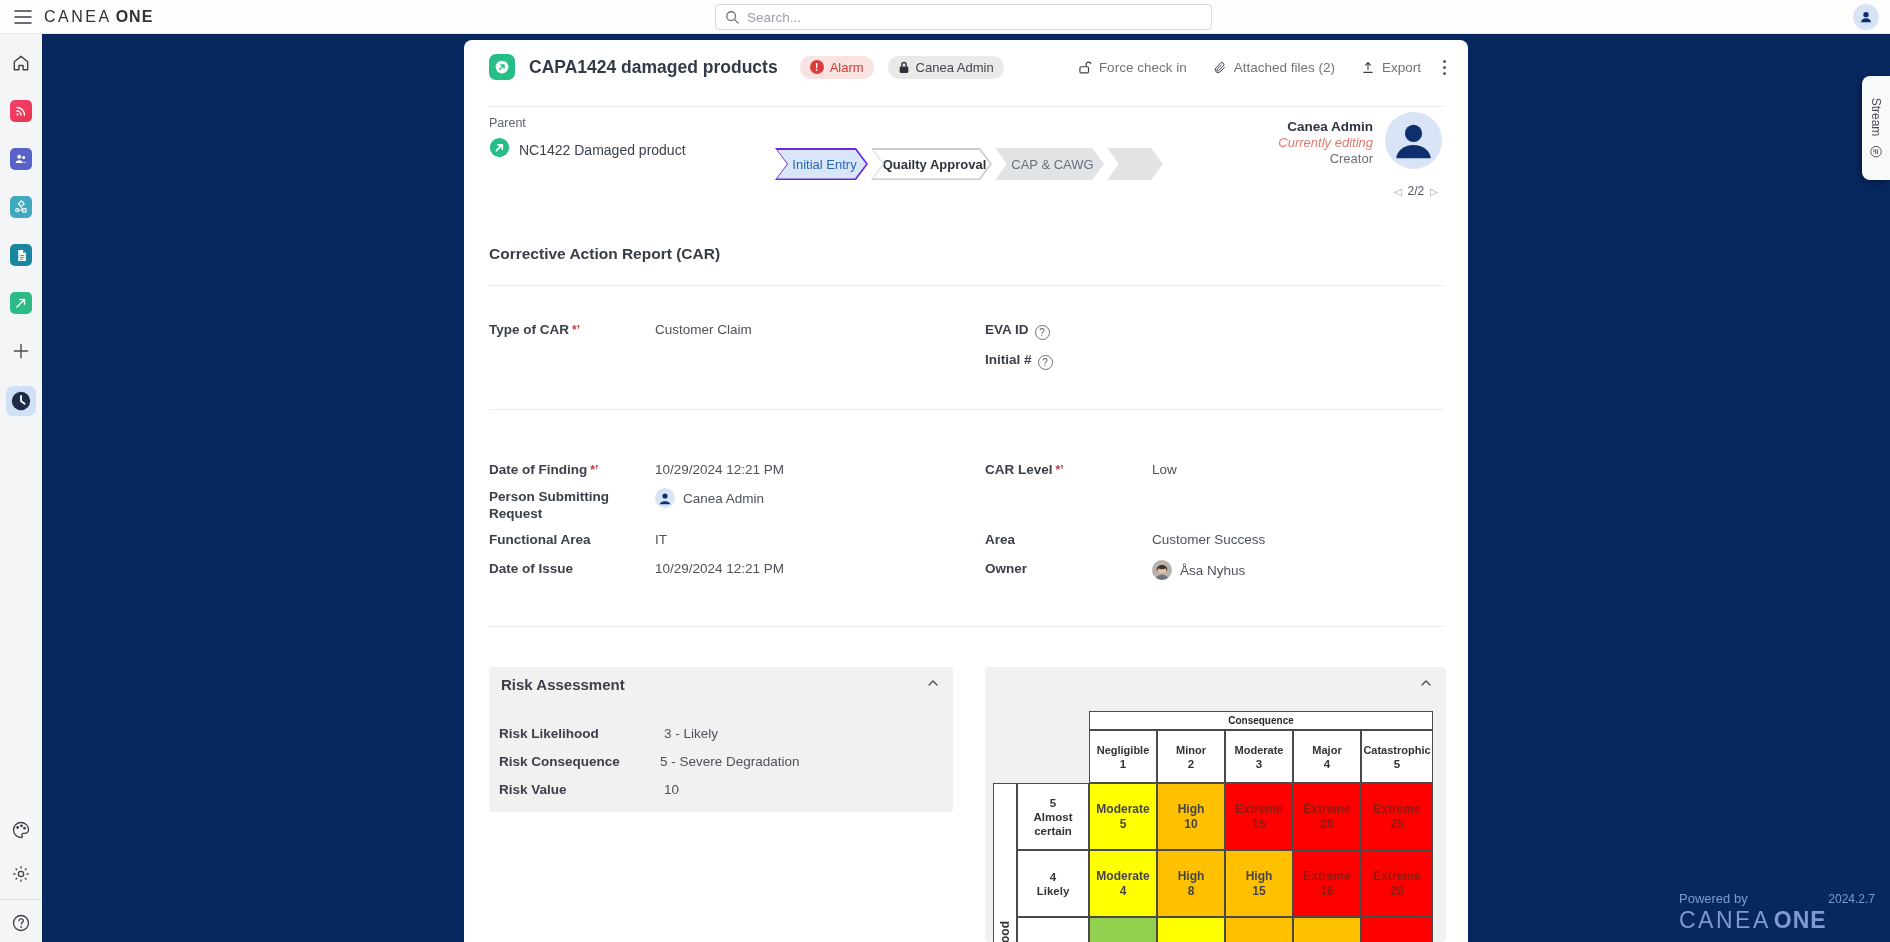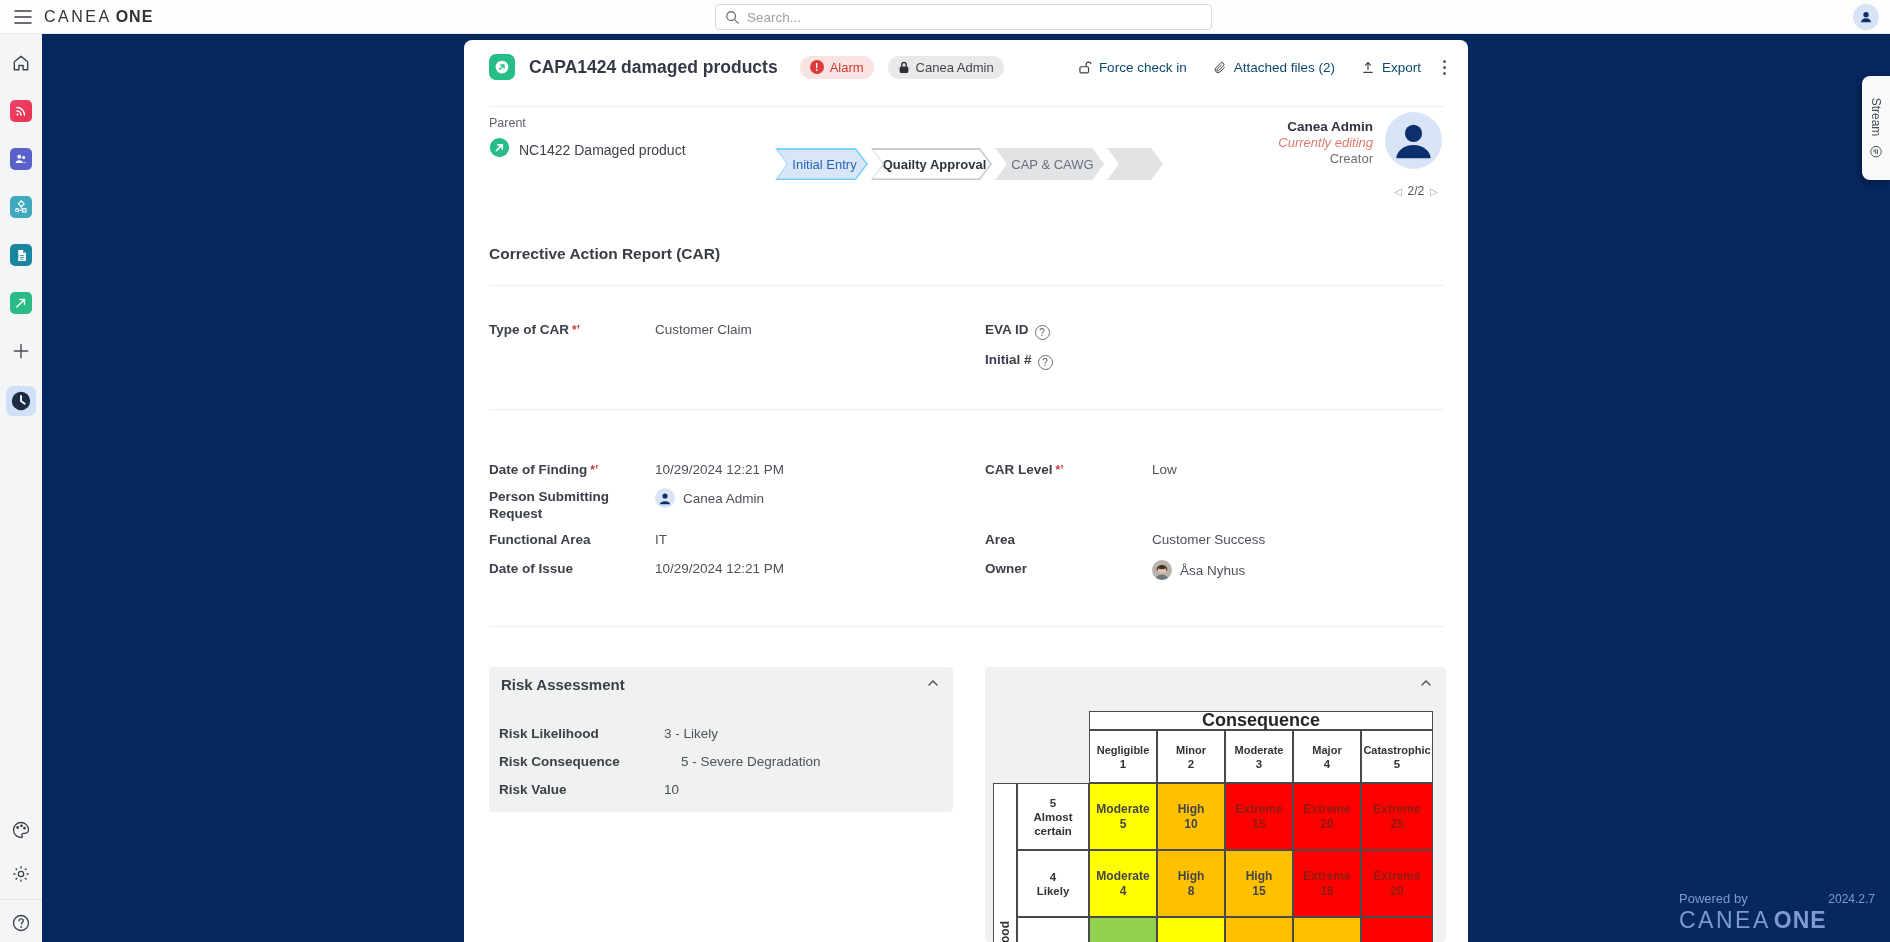--- a/index.html
+++ b/index.html
@@ -49,40 +49,40 @@
   .rec-icon { width:26px; height:26px; border-radius:7px; background:#27bd87; flex:0 0 auto;
     display:flex; align-items:center; justify-content:center; }
   .rec-title { margin-left:14px; font-size:17.5px; font-weight:bold; color:#333a47; }
   .pill { height:23px; border-radius:12px; display:flex; align-items:center; padding:0 10px;
     font-size:13px; }
   .pill-alarm { margin-left:22px; background:#f9e3e2; color:#ce3b33; gap:6px; }
   .alarm-dot { width:14px; height:14px; border-radius:50%; background:#db3b3b; color:#fff;
     font-size:10px; font-weight:bold; display:flex; align-items:center; justify-content:center; }
   .pill-lock { margin-left:14px; background:#e9e9ea; color:#42464d; gap:6px; }
   .hdr-actions { margin-left:auto; display:flex; align-items:center; gap:26px; }
-  .hdr-action { display:flex; align-items:center; gap:7px; font-size:13.5px; color:#0c4a6e; cursor:pointer; }
+  .hdr-action { display:flex; align-items:center; gap:7px; font-size:13.5px; color:#737373; cursor:pointer; }
   .kebab { margin-left:22px; cursor:pointer; display:flex; flex-direction:column; gap:3px; }
   .kebab i { width:3px; height:3px; border-radius:50%; background:#565b62; }
 
   .divider { position:absolute; left:25px; right:24px; border-top:1px solid #ebedef; }
 
   .parent-label { position:absolute; left:25px; top:76px; font-size:12.5px; color:#60656e; }
   .parent-link { position:absolute; left:25px; top:97px; display:flex; align-items:flex-end; gap:9px;
     cursor:pointer; }
   .parent-link span { font-size:14px; color:#3c434d; }
 
   
   .stepper { position:absolute; left:311px; top:108px; height:32px; display:flex; gap:3px; }
   .chev { position:relative; height:32px;
     clip-path:polygon(0 0, calc(100% - 12px) 0, 100% 50%, calc(100% - 12px) 100%, 0 100%, 12px 50%); }
   .chev-in { position:absolute; inset:1.5px 2px;
     clip-path:polygon(0 0, calc(100% - 11px) 0, 100% 50%, calc(100% - 11px) 100%, 0 100%, 11px 50%);
     display:flex; align-items:center; justify-content:center; }
   .chev-label { font-size:13px; padding-left:6px; white-space:nowrap; }
-  .chev.done { background:#7dd3fc; }
+  .chev.done { background:#6d28d9; }
   .chev.done .chev-in { background:#d8e6f8; }
   .chev.done .chev-label { color:#2a65b5; }
   .chev.current { background:#c8cbd0; }
   .chev.current .chev-in { background:#ffffff; }
   .chev.current .chev-label { color:#2f353d; font-weight:bold; }
   .chev.upcoming { background:#e2e3e5; }
   .chev.upcoming .chev-in { background:#e2e3e5; }
   .chev.upcoming .chev-label { color:#66707e; }
 
   
@@ -116,21 +116,21 @@
   .collapse { position:absolute; right:12px; top:8px; cursor:pointer; }
   .risk-fields { position:absolute; left:10px; top:58px; display:flex; flex-direction:column; }
 
   
   .matrix-panel { overflow:hidden; }
   .matrix { position:absolute; left:8px; top:44px; display:grid;
     grid-template-columns:24px 72px 68px 68px 68px 68px 72px;
     grid-template-rows:19px 53px 67px 67px 67px; }
   .m-cell, .m-cons, .m-colh, .m-rowh, .m-lik { border:1px solid #4a4a4a; background:#fff;
     display:flex; flex-direction:column; align-items:center; justify-content:center; text-align:center; }
-  .m-cons { grid-column:3/8; grid-row:1; font-size:18px; font-weight:bold; color:#262626; }
+  .m-cons { grid-column:3/8; grid-row:1; font-size:10px; font-weight:bold; color:#262626; }
   .m-colh { grid-row:2; font-size:11px; font-weight:bold; color:#333; line-height:14px; }
   .m-colh .num { font-size:11.5px; }
   .m-rowh { grid-column:2; font-size:11.5px; font-weight:bold; color:#333; line-height:14px; padding:0 4px; }
   .m-lik { grid-column:1; grid-row:3/6; position:relative; overflow:hidden; }
   .m-lik span { position:absolute; left:50%; top:167px; transform:translate(-50%,-50%) rotate(-90deg);
     white-space:nowrap; font-size:12px; font-weight:bold; color:#333; }
   .m-cell { font-size:12px; font-weight:bold; color:#454545; line-height:15px; }
   .m-cell.extreme { color:#8f1a10; }
 
   
@@ -453,21 +453,21 @@
       <svg width="16" height="16" viewBox="0 0 24 24" fill="none" stroke="#4a4f57" stroke-width="2" stroke-linecap="round">
           <path d="M6 15l6-6 6 6"></path>
         </svg>
     </div>
     <div class="risk-fields">
         <div class="f-row" style="height: 28px;">
           <div class="f-label" style="width: 165px;">Risk Likelihood</div>
           <div class="f-value">3 - Likely</div>
         </div>
         <div class="f-row" style="height: 28px;">
-          <div class="f-label" style="width: 182px;">Risk Consequence</div>
+          <div class="f-label" style="width: 161px;">Risk Consequence</div>
           <div class="f-value">5 - Severe Degradation</div>
         </div>
         <div class="f-row" style="height: 28px;">
           <div class="f-label" style="width: 165px;">Risk Value</div>
           <div class="f-value">10</div>
         </div>
       </div>
   </div>
 
   <div class="panel matrix-panel" style="left:521px; top:627px; width:461px; height:275px;">

